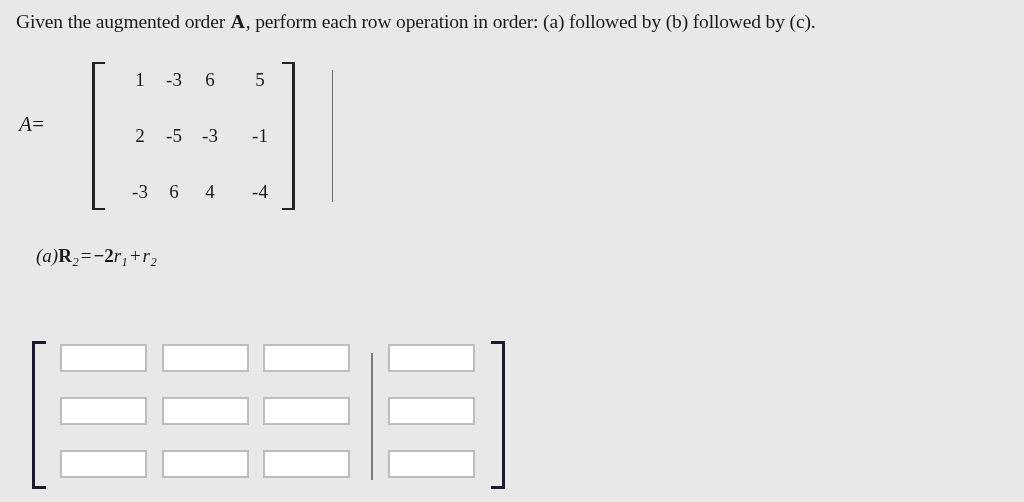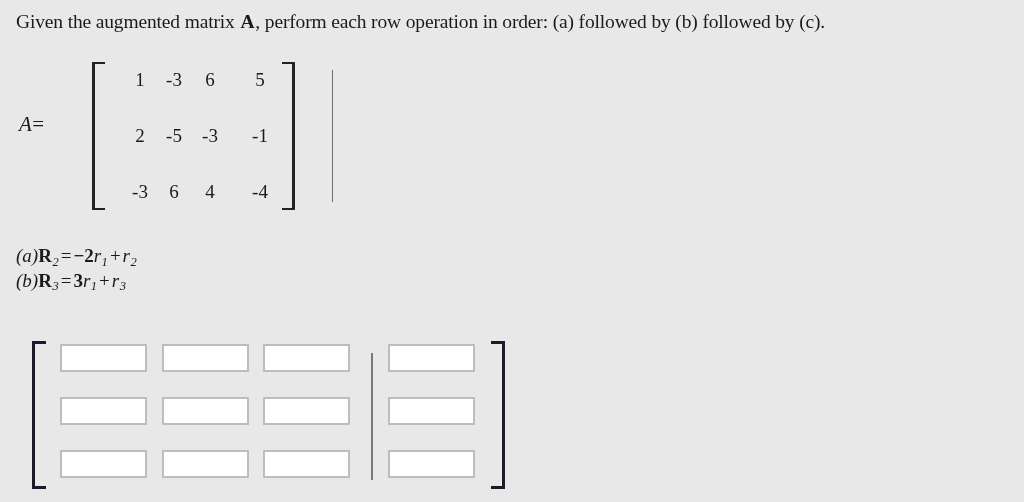--- a/index.html
+++ b/index.html
@@ -109,20 +109,21 @@
     position: absolute;
     left: 16px;
     top: 244px;
     font-size: 19px;
     font-style: italic;
     line-height: 24.5px;
   }
   .op-line {
     white-space: nowrap;
     height: 24.5px;
+    margin-left: 20px;
   }
   .op-line sub {
     font-size: 0.66em;
     font-style: italic;
     vertical-align: -0.3em;
     padding-left: 0.5px;
   }
   .op-line .bigop {
     font-style: normal;
     font-weight: bold;
@@ -200,21 +201,21 @@
     top: 12px;
     width: 2px;
     height: 127px;
     background: #7a7a7a;
   }
 </style>
 </head>
 <body>
 
 <div class="prompt">
-  <span>Given the augmented matrix </span><span class="mat-bold">A</span><span>, perform each row operation in order: (a) followed by (b) followed by (c).</span>
+  <span>Given the augmented order </span><span class="mat-bold">A</span><span>, perform each row operation in order: (a) followed by (b) followed by (c).</span>
 </div>
 
 <div class="matrix-block">
 
   <div class="a-label">
     <span>A</span><span class="eq">=</span>
   </div>
 
   <div class="bracket left"></div>
   <div class="bracket right"></div>
@@ -241,23 +242,20 @@
     <div class="m-divider"></div>
   </div>
 </div>
 
 <div class="ops">
 
   <div class="op-line">
     <span>(a)</span><span class="bigop">R</span><sub>2</sub><span class="sym">=</span><span class="num">−2</span><span>r</span><sub>1</sub><span class="sym">+</span><span>r</span><sub>2</sub>
   </div>
 
-  <div class="op-line">
-    <span>(b)</span><span class="bigop">R</span><sub>3</sub><span class="sym">=</span><span class="num">3</span><span>r</span><sub>1</sub><span class="sym">+</span><span>r</span><sub>3</sub>
-  </div>
 
 </div>
 
 <div class="answer-block">
 
   <div class="ans-bracket left"></div>
   <div class="ans-bracket right"></div>
 
   <div class="ans-grid">
 

